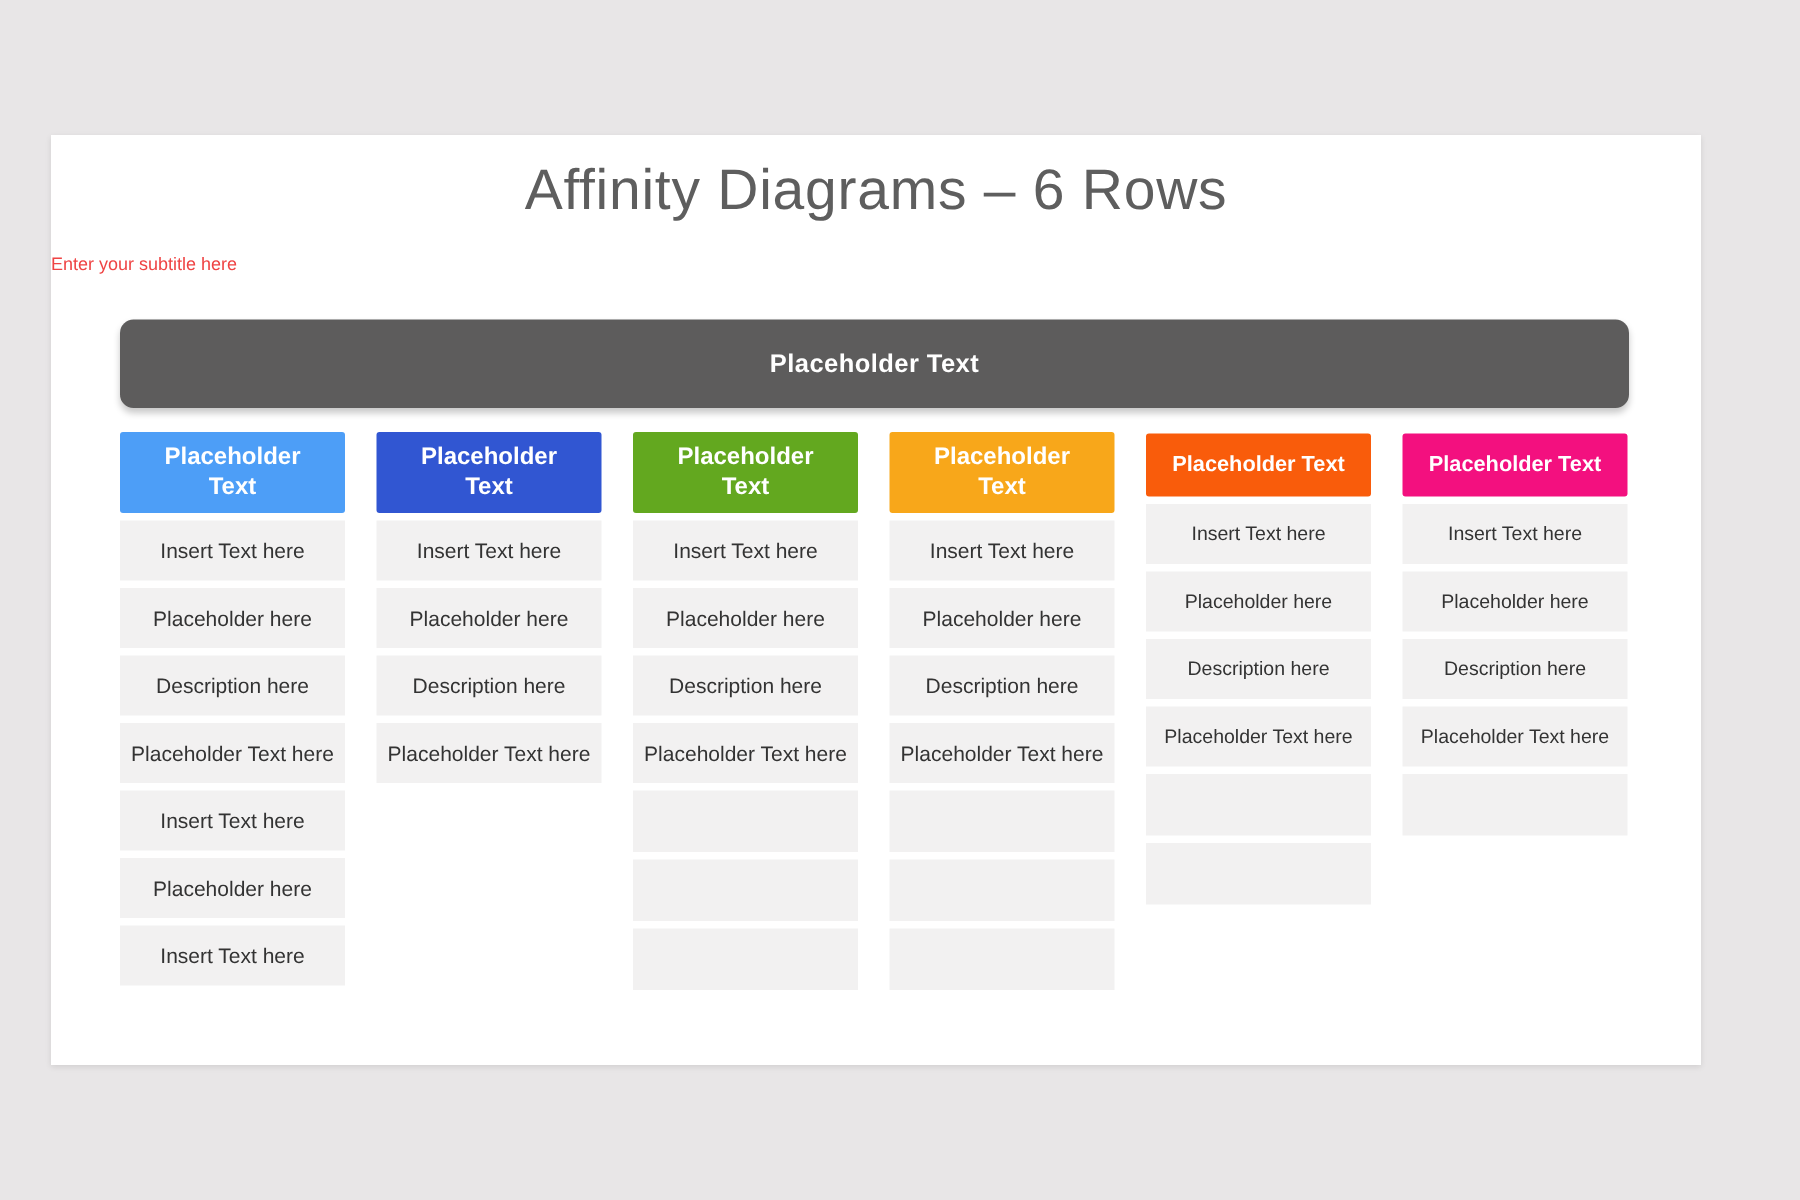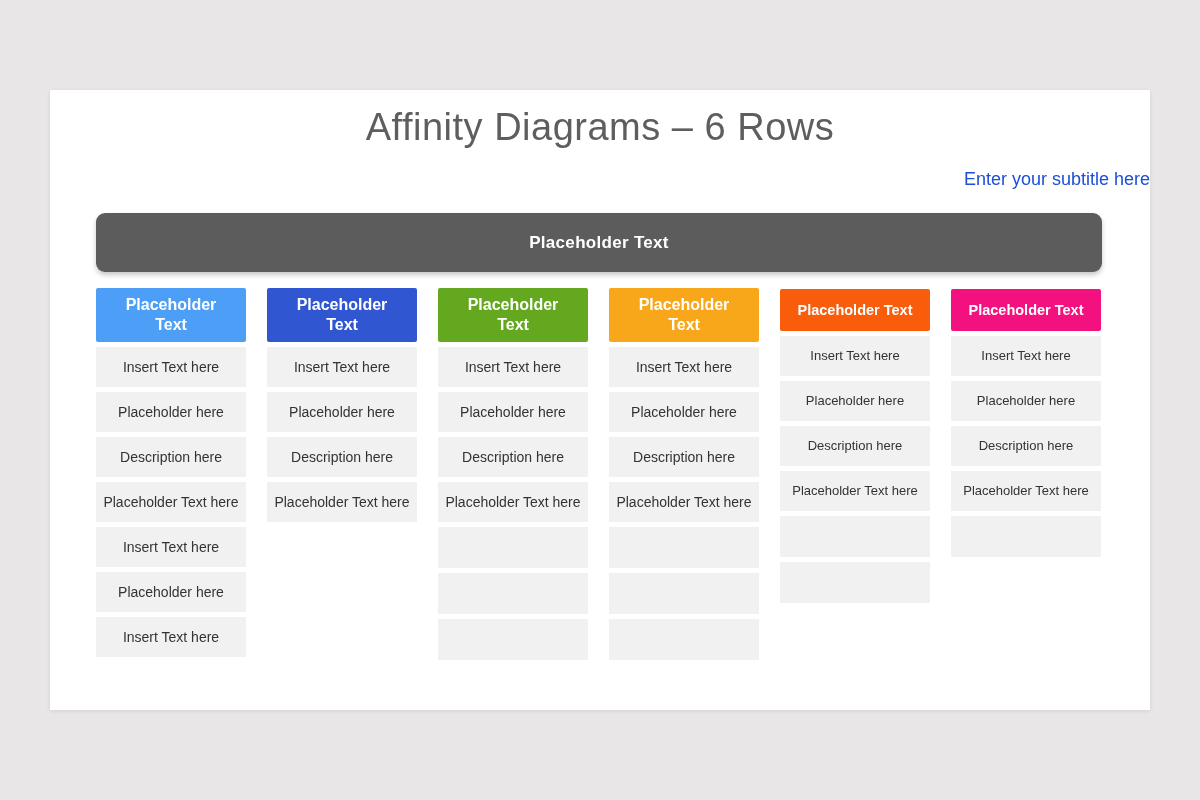--- a/index.html
+++ b/index.html
@@ -4,43 +4,43 @@
 <style>
   html, body { margin: 0; padding: 0; }
   body {
     width: 1200px; height: 800px;
     background: #e8e6e7;
     font-family: "Liberation Sans", "DejaVu Sans", sans-serif;
     overflow: hidden;
   }
   .card {
     position: absolute;
-    left: 50px; top: 90px;
+    left: 34px; top: 90px;
     width: 1100px; height: 620px;
     background: #ffffff;
     box-shadow: 0 1px 4px rgba(0,0,0,0.10);
   }
   .title {
     position: absolute;
     top: 16px; left: 0;
     width: 100%;
     margin: 0;
     text-align: center;
     font-size: 38px;
     font-weight: 400;
     color: #5e5e5e;
     letter-spacing: 0.5px;
   }
   .subtitle {
     position: absolute;
     top: 79px; left: 0;
     width: 100%;
-    text-align: right;
-    font-size: 18px;
-    color: #1d4ed8;
+    text-align: left;
+    font-size: 12px;
+    color: #ef4444;
   }
   .banner {
     position: absolute;
     top: 123px; left: 46px;
     width: 1006px; height: 59px;
     background: #5d5c5c;
     border-radius: 9px;
     display: flex; align-items: center; justify-content: center;
     box-shadow: 0 3px 5px rgba(0,0,0,0.22);
   }

